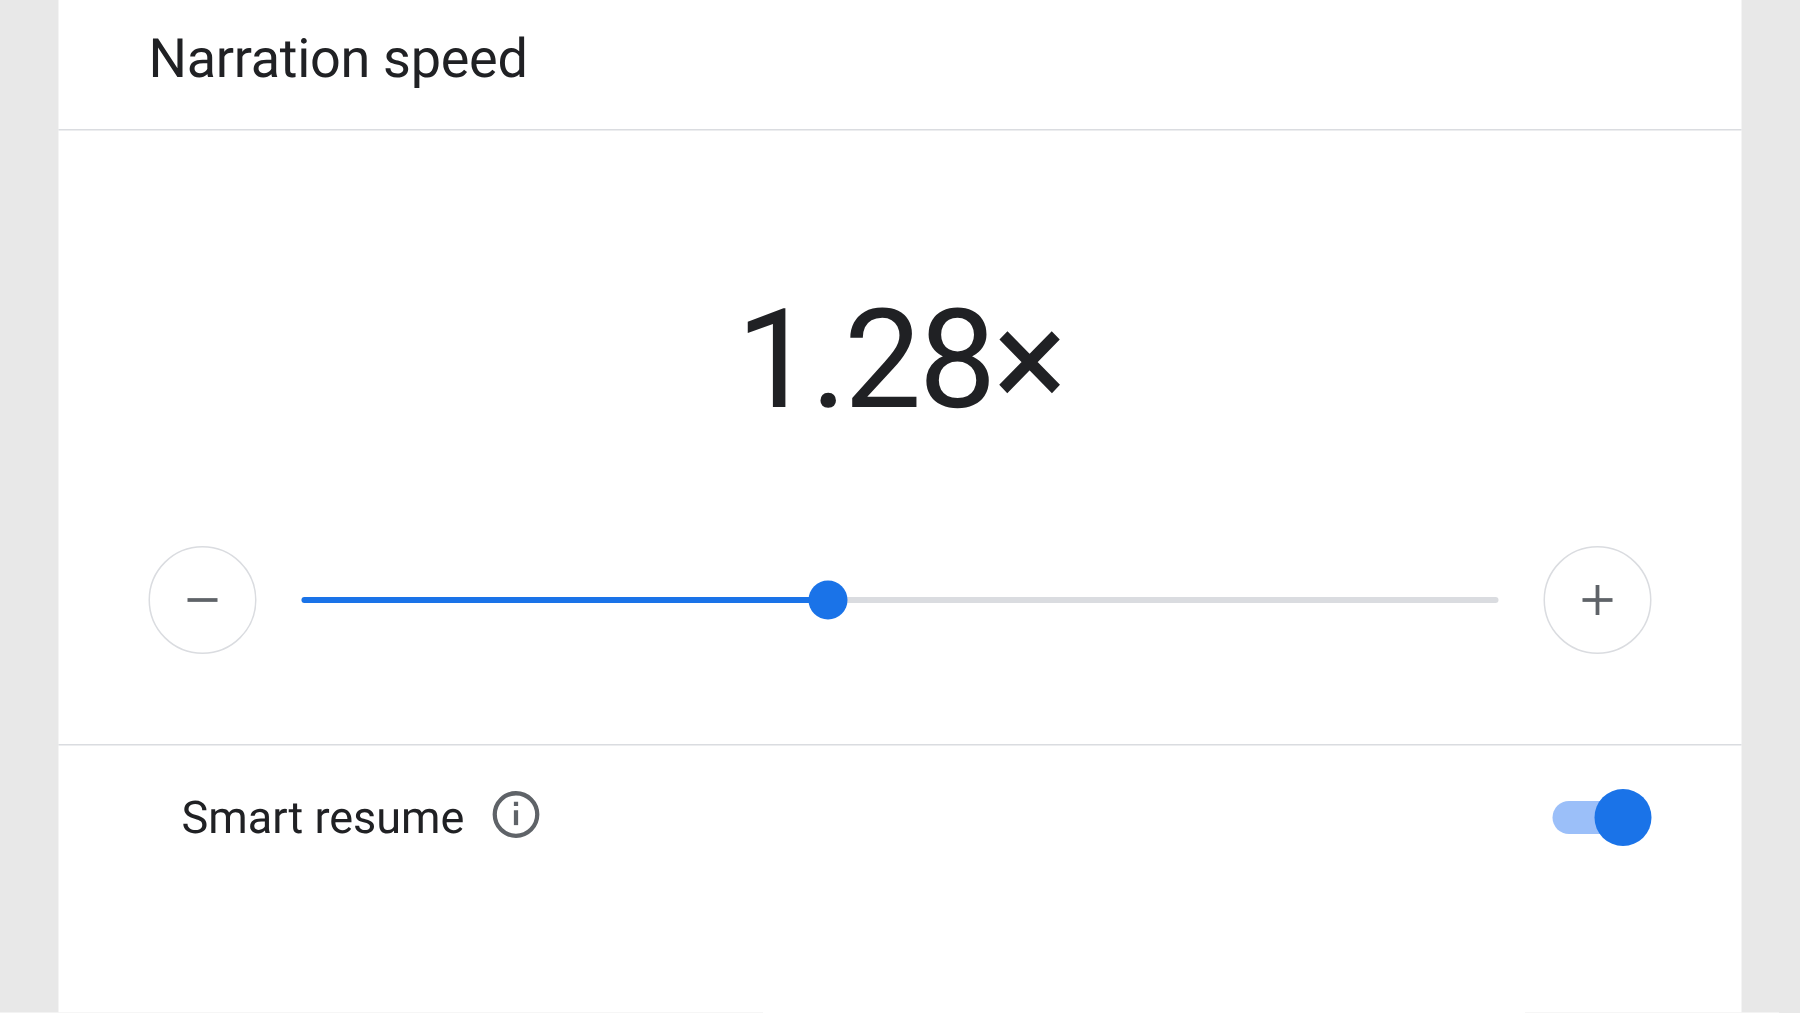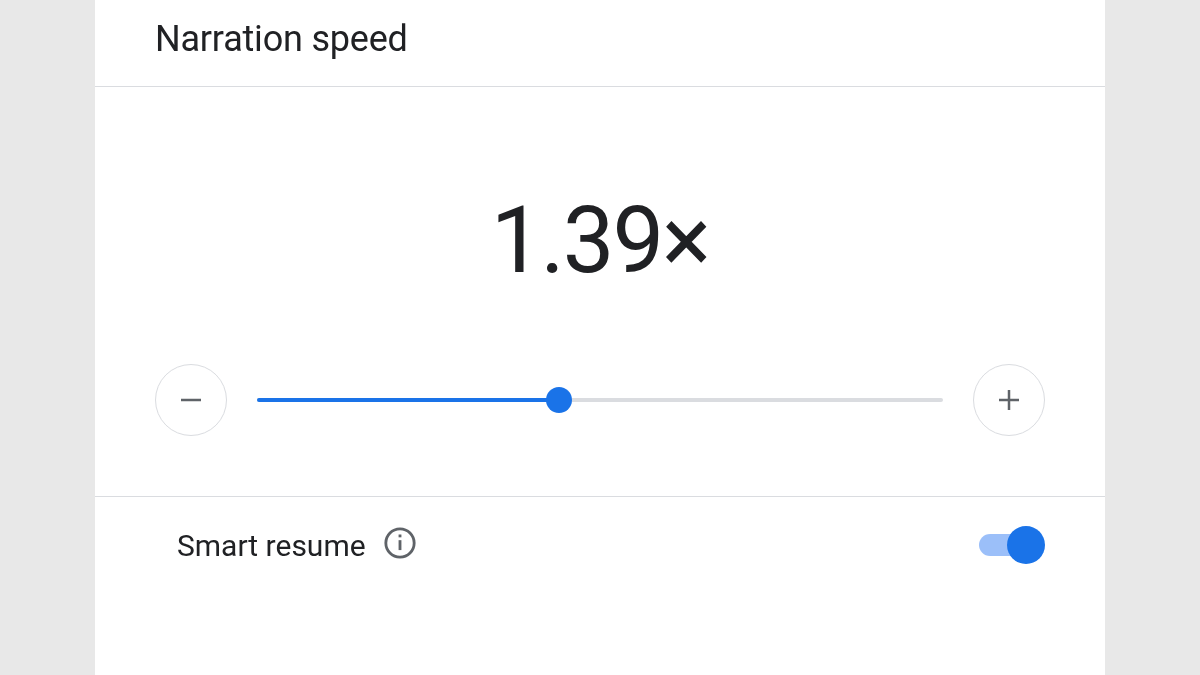--- a/index.html
+++ b/index.html
@@ -7,21 +7,21 @@
       font-family: -apple-system, BlinkMacSystemFont, "Segoe UI", Roboto, "Helvetica Neue", Arial, sans-serif;
       background: #e8e8e8;
       width: 1200px;
       height: 675px;
       overflow: hidden;
       display: flex;
       justify-content: center;
     }
     .panel {
       background: #ffffff;
-      width: 1010px;
+      width: 1122px;
       height: 675px;
       position: relative;
     }
     .section-header {
       padding: 18px 60px 26px;
       border-bottom: 1px solid #dadce0;
     }
     .section-title {
       font-size: 36px;
       font-weight: 400;
@@ -145,21 +145,21 @@
 </head>
 <body>
 
 <div class="panel">
 
   <div class="section-header">
     <div class="section-title">Narration speed</div>
   </div>
 
   <div class="speed-section">
-    <div class="speed-value">1.39×</div>
+    <div class="speed-value">1.28×</div>
 
     <div class="slider-row">
 
       <div class="circle-btn">
         <span>
           <svg width="30" height="30" viewBox="0 0 24 24">
               <rect x="4" y="11" width="16" height="2" fill="#5f6368"></rect>
             </svg>
         </span>
       </div>

